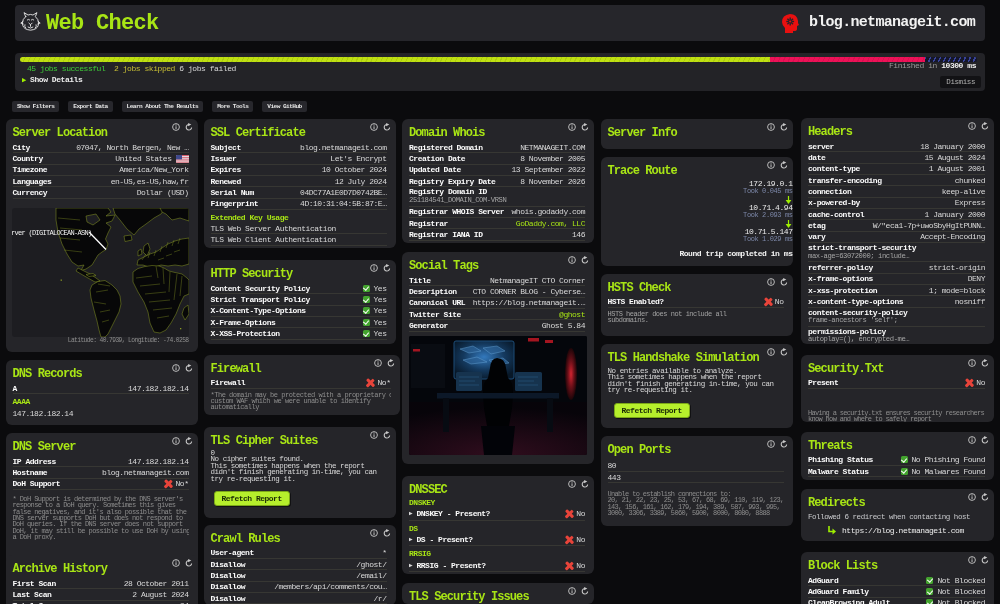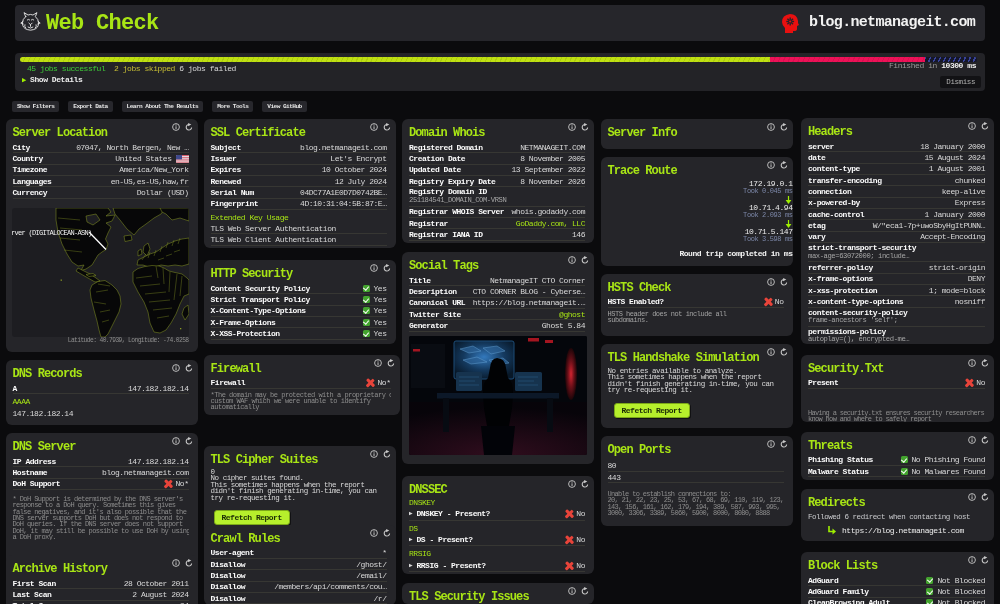--- a/index.html
+++ b/index.html
@@ -21,21 +21,21 @@
 .dismiss{position:absolute;right:4px;top:23px;background:#121215;color:#b0b0b0;font-size:7.5px;letter-spacing:-0.4px;padding:2px 6px;border-radius:2px}
 .toolbar{position:absolute;left:12px;top:101px;display:flex;gap:9px}
 .toolbar .tb{background:#27272c;border-radius:2px;height:11px;line-height:11px;padding:0 5px;font-size:6.2px;font-weight:bold;letter-spacing:-0.6px;color:#e4e4e4}
 .card{position:absolute;background:#252529;border-radius:6px;overflow:hidden}
 .card h2{color:#a8e515;font-size:12px;font-weight:bold;letter-spacing:-0.9px;padding:8px 8px 0 7px;line-height:1}
 .ic{position:absolute;top:4px;right:5px;display:flex;gap:5px;align-items:center}
 .r{display:flex;justify-content:space-between;align-items:center;height:11.35px;margin:0 9px 0 7px;border-bottom:1px solid rgba(175,180,120,0.13);font-size:8px;letter-spacing:-0.48px;color:#d9d9d9;white-space:nowrap}
 .r b{color:#fcfcfc}
 .r .v{display:flex;align-items:center;gap:4px}
 .rows{margin-top:3px}
-.sub{color:#a8e515;font-size:8px;font-weight:normal;letter-spacing:-0.48px;margin:2px 9px 0 7px;height:11px;display:flex;align-items:center}
+.sub{color:#a8e515;font-size:8px;font-weight:bold;letter-spacing:-0.48px;margin:2px 9px 0 7px;height:11px;display:flex;align-items:center}
 .note{color:#8d8d8d;font-size:7px;line-height:6.3px;letter-spacing:-0.48px;margin:4px 9px 0 7px;white-space:nowrap;overflow:hidden}
 .btn{display:inline-block;background:#b6ef2c;color:#1a2b06;border:1px solid #7ca818;border-radius:3px;font-size:8px;font-weight:bold;letter-spacing:-0.5px;padding:2px 7px;box-shadow:1px 1px 0 #0008}
 .ck{display:inline-block;width:7px;height:7px;border-radius:1.5px;background:#43a32e;position:relative;flex:none}
 .ck:after{content:"";position:absolute;left:1.6px;top:0.6px;width:2.6px;height:4px;border:solid #fff;border-width:0 1.3px 1.3px 0;transform:rotate(40deg)}
 .xx{display:inline-block;width:7px;height:7px;position:relative;flex:none}
 .xx:before,.xx:after{content:"";position:absolute;left:2.8px;top:-1px;width:2.5px;height:9.5px;background:#e8443a;border-radius:1px}
 .xx:before{transform:rotate(45deg)}.xx:after{transform:rotate(-45deg)}
 .lnk{color:#a8e515}
 .r2{display:flex;flex-direction:column;justify-content:center;margin:0 9px 0 7px;border-bottom:1px solid rgba(175,180,120,0.13);padding:1px 0;white-space:nowrap}
 .r2 b{color:#fcfcfc;font-size:8px;letter-spacing:-0.48px;line-height:8.6px}
@@ -342,21 +342,21 @@
       </div>
   <h2>Firewall</h2>
   <div class="rows">
     <div class="r">
           <b>Firewall</b>
           <span class="v"><span class="xx"></span> No*</span>
         </div>
   </div>
   <div class="note" style="margin-top:3px">*The domain may be protected with a proprietary or<br>custom WAF which we were unable to identify<br>automatically</div>
 </div>
-<div class="card" style="left:203.5px;top:446px;width:192px;height:91px">
+<div class="card" style="left:203.5px;top:427px;width:192px;height:91px">
   <div class="ic">
         <svg width="8" height="8" viewBox="0 0 8 8">
           <circle cx="4" cy="4" r="3.4" fill="none" stroke="#c9c9c9" stroke-width="0.9"></circle>
           <rect x="3.55" y="3.3" width="0.95" height="2.7" fill="#c9c9c9"></rect>
           <rect x="3.55" y="1.6" width="0.95" height="1" fill="#c9c9c9"></rect>
         </svg>
         <svg width="8" height="8" viewBox="0 0 8 8">
           <path d="M6.6 4.4 A2.7 2.7 0 1 1 4.2 1.6" fill="none" stroke="#c9c9c9" stroke-width="1.1"></path>
           <path d="M3.1 0 L6.3 1.6 L3.1 3.2 Z" fill="#c9c9c9"></path>
         </svg>
@@ -610,21 +610,21 @@
           <line x1="4.5" y1="0" x2="4.5" y2="4.5" stroke="#9fef00" stroke-width="1.2"></line>
           <path d="M1.6 4 L7.4 4 L4.5 8 Z" fill="#9fef00"></path>
         </svg>
     <div style="font-size:8px;line-height:7.5px;color:#ececec;letter-spacing:-0.45px">10.71.4.94</div>
     <div style="font-size:7px;line-height:7.5px;color:#7c87a8;letter-spacing:-0.4px">Took 2.093 ms</div>
     <svg width="9" height="8" viewBox="0 0 9 8" style="margin:0.5px 0">
           <line x1="4.5" y1="0" x2="4.5" y2="4.5" stroke="#9fef00" stroke-width="1.2"></line>
           <path d="M1.6 4 L7.4 4 L4.5 8 Z" fill="#9fef00"></path>
         </svg>
     <div style="font-size:8px;line-height:7.5px;color:#ececec;letter-spacing:-0.45px">10.71.5.147</div>
-    <div style="font-size:7px;line-height:7.5px;color:#7c87a8;letter-spacing:-0.4px">Took 3.598 ms</div>
+    <div style="font-size:7px;line-height:7.5px;color:#7c87a8;letter-spacing:-0.4px">Took 1.029 ms</div>
     <div style="font-size:8px;font-weight:bold;color:#f5f5f5;letter-spacing:-0.45px;margin-top:6px">Round trip completed in ms</div>
   </div>
 </div>
 <div class="card" style="left:600.5px;top:273.5px;width:192px;height:62.5px">
   <div class="ic">
         <svg width="8" height="8" viewBox="0 0 8 8">
           <circle cx="4" cy="4" r="3.4" fill="none" stroke="#c9c9c9" stroke-width="0.9"></circle>
           <rect x="3.55" y="3.3" width="0.95" height="2.7" fill="#c9c9c9"></rect>
           <rect x="3.55" y="1.6" width="0.95" height="1" fill="#c9c9c9"></rect>
         </svg>

